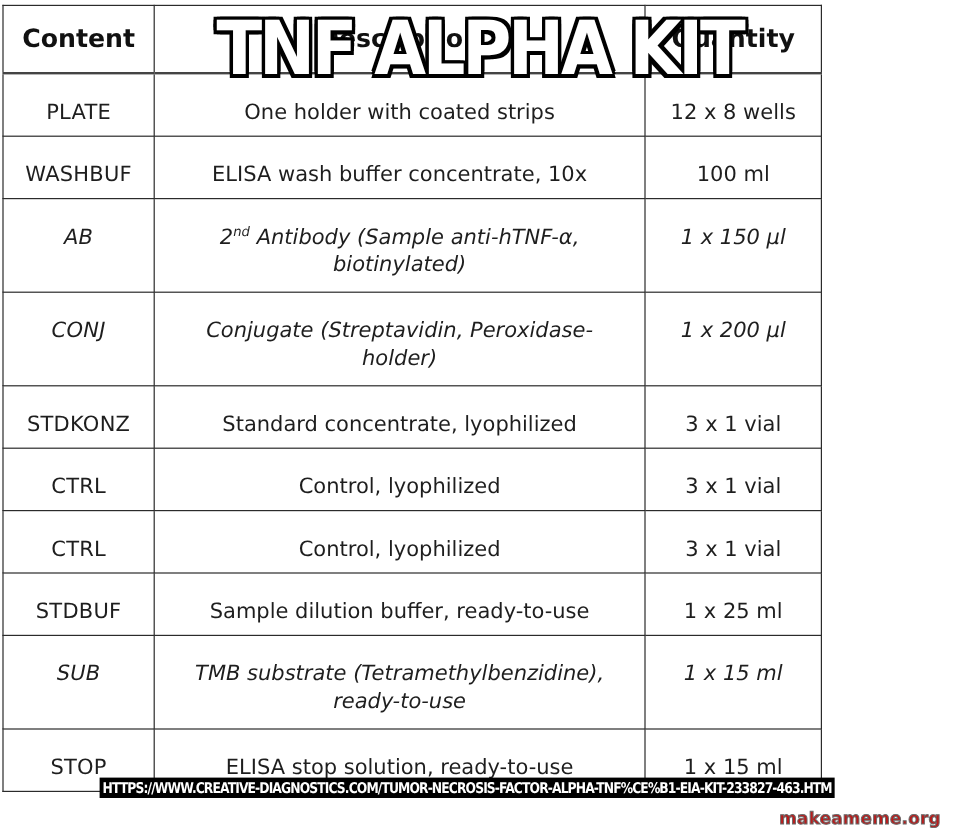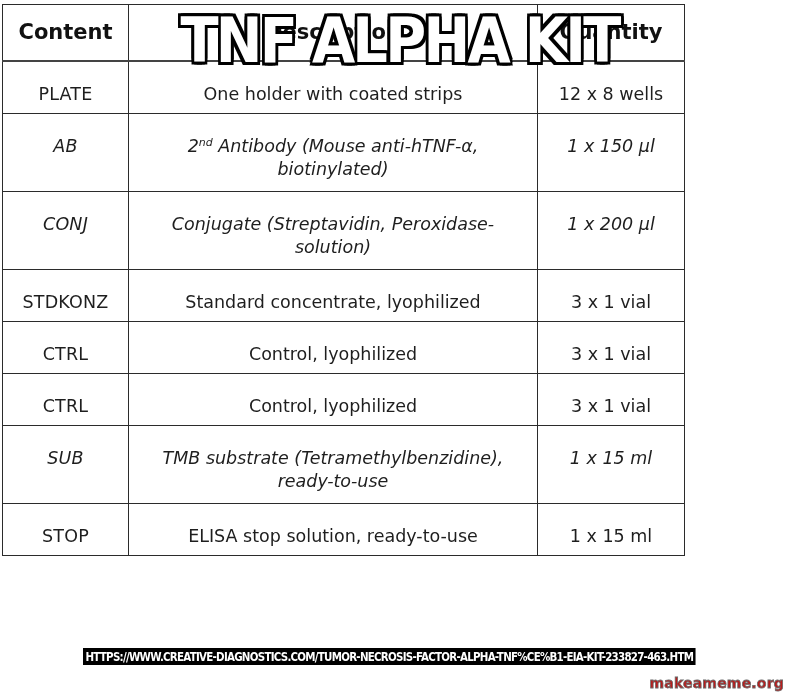--- a/index.html
+++ b/index.html
@@ -121,50 +121,60 @@
         <th>Description</th>
         <th>Quantity</th>
       </tr>
     </thead>
     <tbody>
       <tr class="single">
         <td class="code">PLATE</td>
         <td class="desc">One holder with coated strips</td>
         <td>12 x 8 wells</td>
       </tr>
+      <tr class="single">
+        <td class="code">WASHBUF</td>
+        <td class="desc">ELISA wash buffer concentrate, 10x</td>
+        <td>100 ml</td>
+      </tr>
       <tr class="double">
         <td class="code">AB</td>
         <td class="desc">
-          <span><span>2</span><sup class="nd">nd</sup><span> Antibody (Mouse anti-hTNF-α,</span></span><br>
+          <span><span>2</span><sup class="nd">nd</sup><span> Antibody (Sample anti-hTNF-α,</span></span><br>
           <span>biotinylated)</span>
         </td>
         <td>1 x 150 µl</td>
       </tr>
       <tr class="double">
         <td class="code">CONJ</td>
         <td class="desc">
           <span>Conjugate (Streptavidin, Peroxidase-</span><br>
-          <span>solution)</span>
+          <span>holder)</span>
         </td>
         <td>1 x 200 µl</td>
       </tr>
       <tr class="single">
         <td class="code">STDKONZ</td>
         <td class="desc">Standard concentrate, lyophilized</td>
         <td>3 x 1 vial</td>
       </tr>
       <tr class="single">
         <td class="code">CTRL</td>
         <td class="desc">Control, lyophilized</td>
         <td>3 x 1 vial</td>
       </tr>
       <tr class="single">
         <td class="code">CTRL</td>
         <td class="desc">Control, lyophilized</td>
         <td>3 x 1 vial</td>
+      </tr>
+      <tr class="single">
+        <td class="code">STDBUF</td>
+        <td class="desc">Sample dilution buffer, ready-to-use</td>
+        <td>1 x 25 ml</td>
       </tr>
       <tr class="double">
         <td class="code">SUB</td>
         <td class="desc">
           <span>TMB substrate (Tetramethylbenzidine),</span><br>
           <span>ready-to-use</span>
         </td>
         <td>1 x 15 ml</td>
       </tr>
       <tr class="single">

